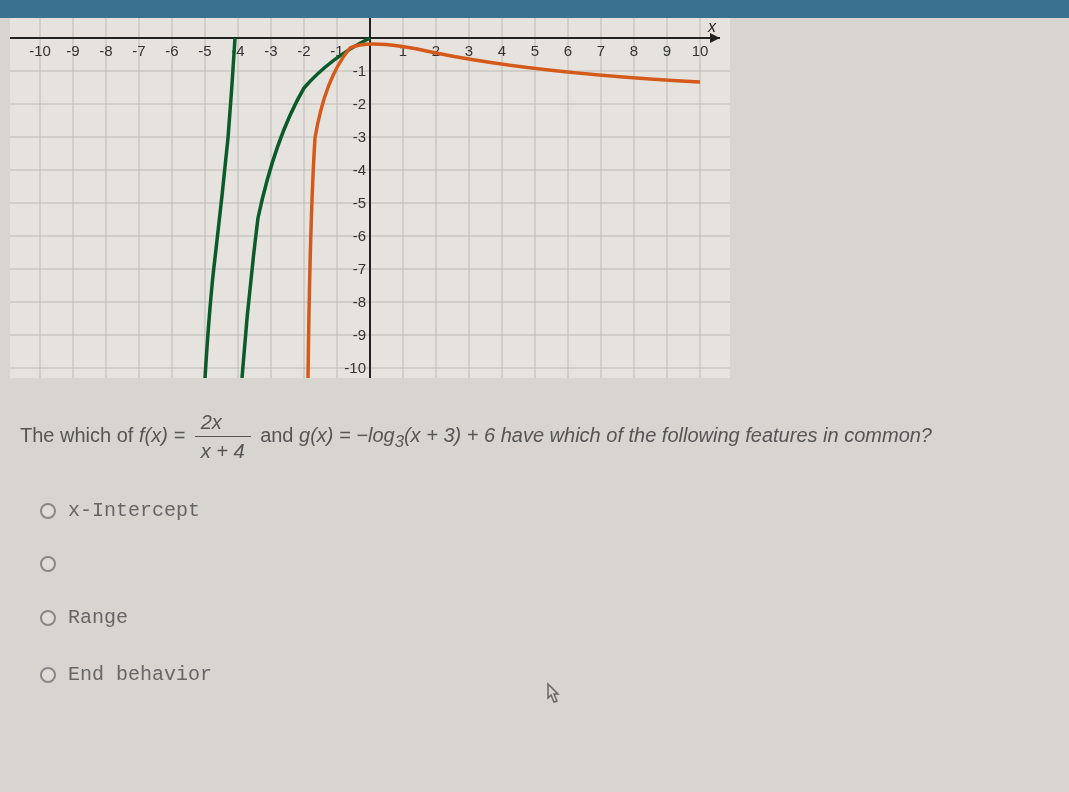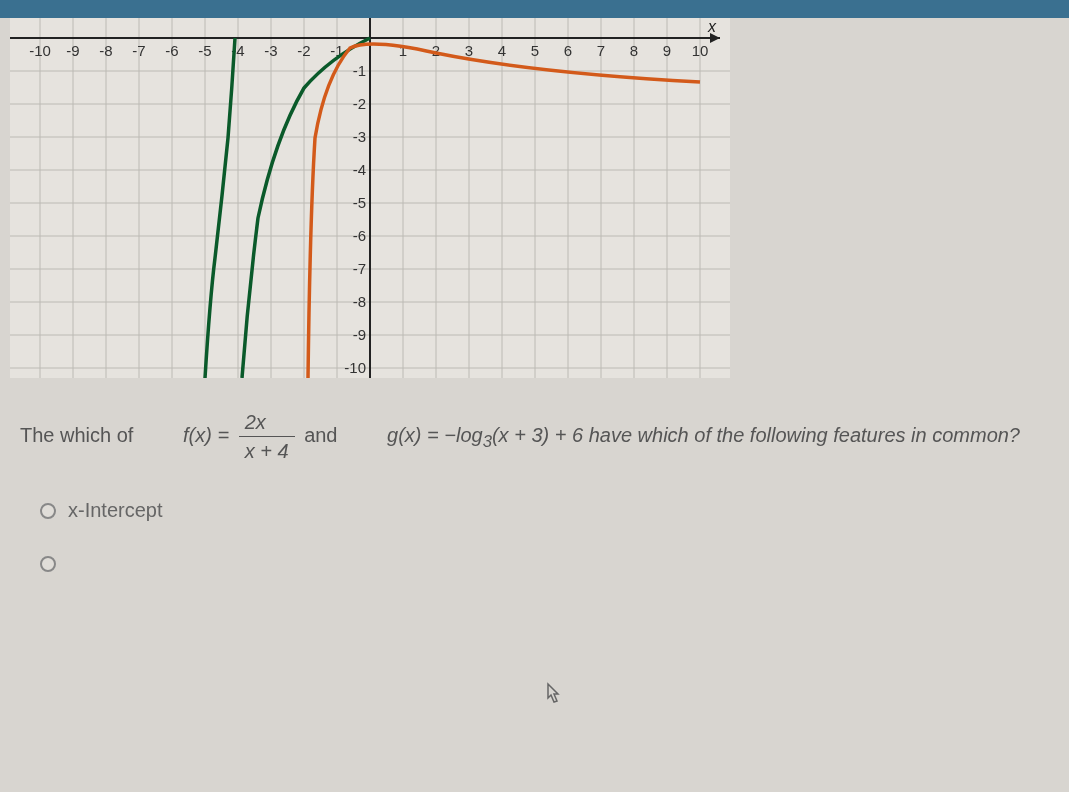--- a/index.html
+++ b/index.html
@@ -35,23 +35,24 @@
     line-height: 1.4;
   }
   .frac {
     display: inline-block;
     vertical-align: middle;
     text-align: left;
     margin: 0 4px;
   }
   .frac .num { display:block; border-bottom:1.5px solid #555; padding:0 6px; font-style:italic;}
   .frac .den { display:block; padding:0 6px; font-style:italic;}
-  .fn { font-style: italic; margin-left: 44px; }
+  .fn { font-style: italic; }
   .options {
     margin: 30px 40px;
+    font-family: Liberation Mono, monospace;
   }
   .option {
     display: flex;
     align-items: center;
     margin: 34px 0;
     font-size: 20px;
     color: #666;
     cursor: pointer;
   }
   .radio {
@@ -180,17 +181,25 @@
 </div>
 
 <div class="options">
   <div class="option">
     <span class="radio"></span>
     <span>x-Intercept</span>
   </div>
   <div class="option">
     <span class="radio"></span>
   </div>
+  <div class="option">
+    <span class="radio"></span>
+    <span>Range</span>
+  </div>
+  <div class="option">
+    <span class="radio"></span>
+    <span>End behavior</span>
+  </div>
 </div>
 
 <svg class="cursor" viewBox="0 0 24 28">
   <path d="M 8 4 L 8 18 L 11 15 L 14 22 L 17 21 L 14 14 L 18 14 Z" fill="none" stroke="#666" stroke-width="1.5"></path>
 </svg>
 
 </body></html>

